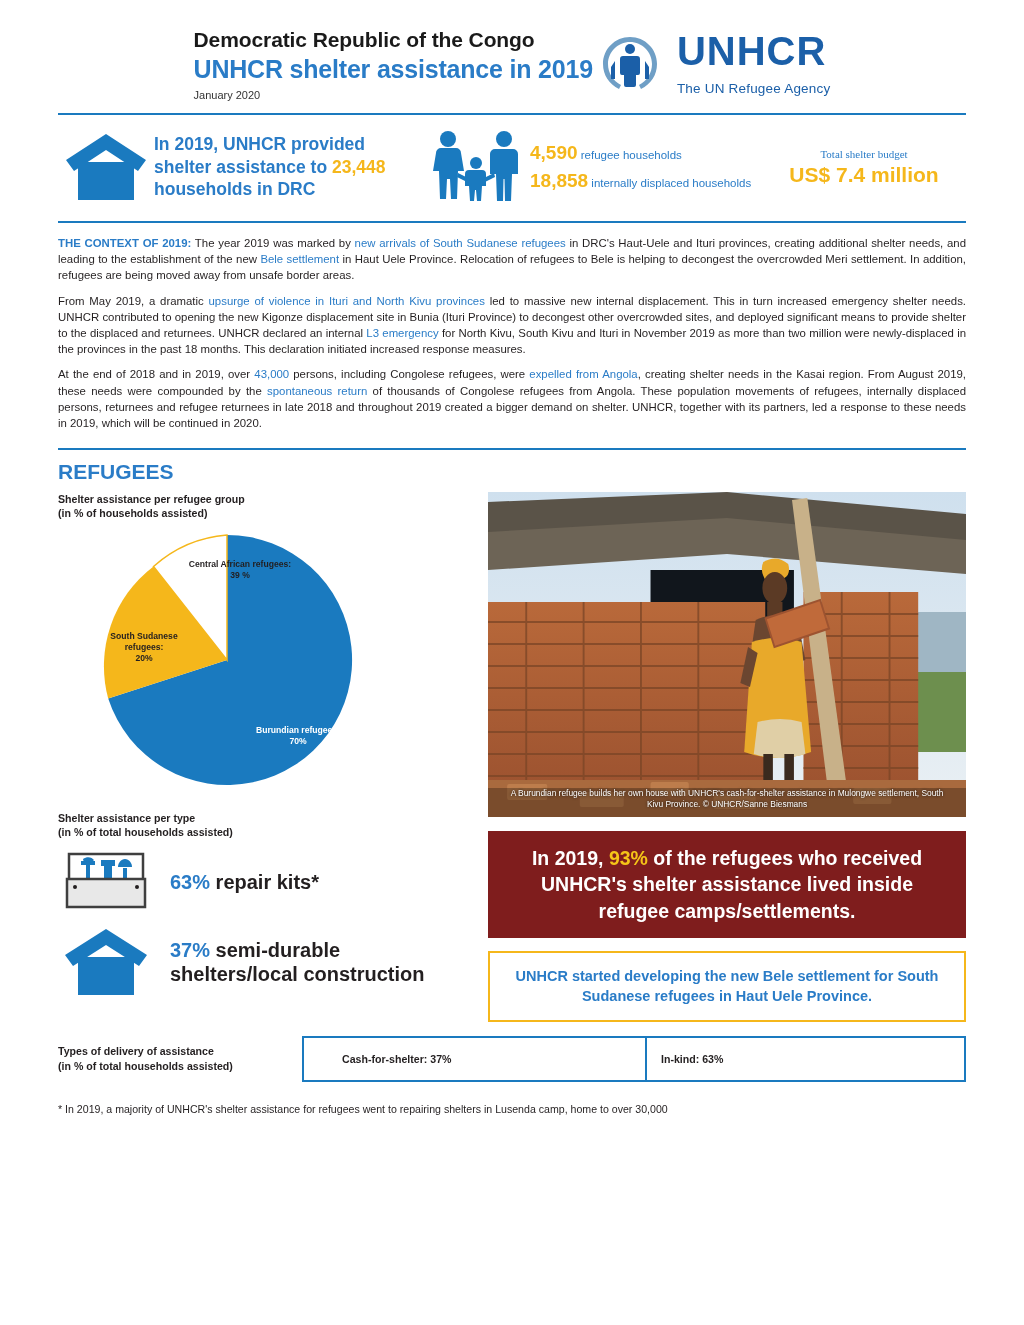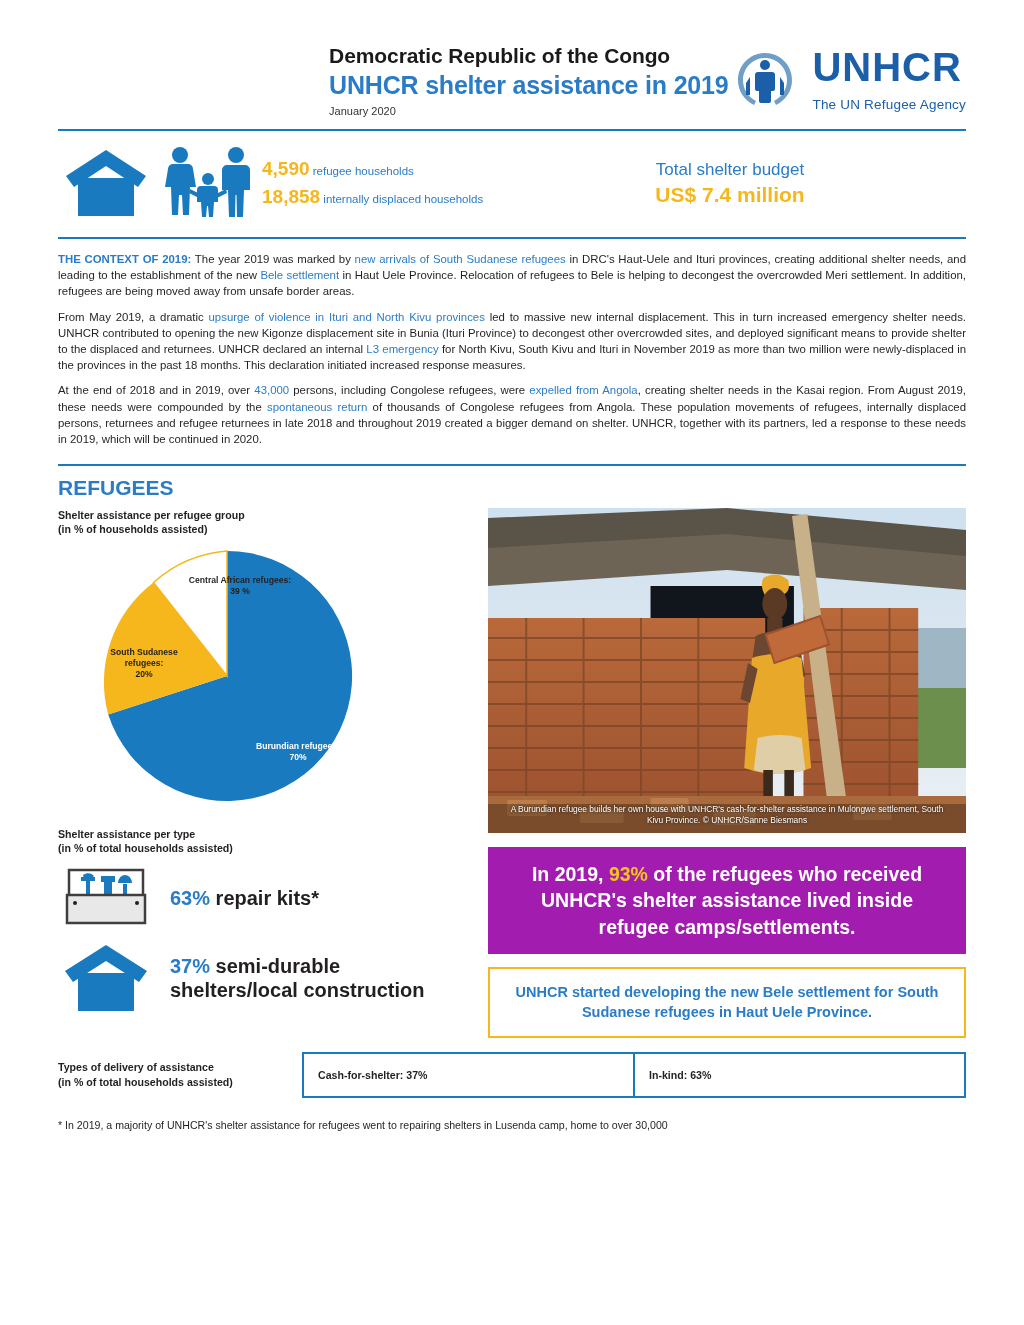--- a/index.html
+++ b/index.html
@@ -7,42 +7,42 @@
     width: 1024px; height: 1325px;
     background: #ffffff;
     font-family: "Liberation Sans", sans-serif;
     color: #231f20;
     position: relative;
     overflow: hidden;
   }
   .page { padding: 0 58px; position: relative; height: 100%; }
 
   
-  .header { display: flex; justify-content: flex-end; align-items: flex-start; padding-top: 44px; }
+  .header { display: flex; justify-content: center; align-items: flex-start; padding-top: 28px; }
   .h-country { font-size: 21px; font-weight: bold; color: #1a1a1a; letter-spacing: -0.1px; }
   .h-title { font-size: 25px; font-weight: bold; color: #2a7cc7; margin-top: 3px; letter-spacing: -0.2px; }
   .h-date { font-size: 11px; color: #333; margin-top: 5px; }
   .logo { display: flex; align-items: center; gap: 10px; padding-top: 4px; }
   .logo-text { display: flex; flex-direction: column; }
   .logo-unhcr { font-size: 40px; font-weight: bold; color: #1b5fa8; letter-spacing: 1px; line-height: 0.95; }
   .logo-sub { font-size: 13.5px; color: #1b5fa8; letter-spacing: 0.2px; margin-top: 11px; }
 
   .rule { border-top: 2.5px solid #1a7abf; margin-top: 12px; }
   .rule-thin { border-top: 2px solid #1a7abf; }
 
   
   .band { display: flex; align-items: center; padding: 14px 0 16px 0; }
   .band-house { width: 96px; flex: none; display:flex; justify-content:center; }
   .band-stmt { font-size: 17.5px; font-weight: bold; color: #2a7cc7; line-height: 1.28; width: 268px; }
   .gold { color: #f5b71b; }
   .band-family { width: 108px; flex: none; display: flex; justify-content: center; align-items: center; }
   .band-hh { width: 232px; font-size: 11.5px; color: #2a7cc7; line-height: 1.5; }
   .band-hh .big { font-size: 19px; font-weight: bold; color: #f5b71b; }
   .band-budget { flex: 1; text-align: center; }
-  .band-budget .lbl { font-size: 17px; color: #2a7cc7; }
+  .band-budget .lbl { font-size: 11px; color: #2a7cc7; font-family: Liberation Serif, serif; }
   .band-budget .amt { font-size: 21px; font-weight: bold; color: #f5b71b; margin-top: 3px; }
 
   
   .context { padding: 12px 0 8px 0; }
   .context p { font-size: 11.4px; line-height: 1.42; text-align: justify; margin-bottom: 9px; color: #231f20; }
   .ctx-lead { color: #2a7cc7; font-weight: bold; }
   .lnk { color: #2a7cc7; }
 
   
   .sec-title { font-size: 21px; font-weight: bold; color: #2a7cc7; margin: 10px 0 8px 0; }
@@ -69,36 +69,36 @@
   
   .photo { position: relative; width: 100%; height: 325px; overflow: hidden; background: #4d7c0f; }
   .photo svg { display: block; width: 100%; height: 100%; }
   .photo-cap {
     position: absolute; bottom: 6px; left: 0; right: 0;
     font-size: 8.4px; color: #ffffff; text-align: center; line-height: 1.4;
     text-shadow: 0 0 3px rgba(0,0,0,.85); padding: 0 16px;
   }
 
   .blue-box {
-    background: #a21caf; color: #ffffff; text-align: center;
+    background: #7f1d1d; color: #ffffff; text-align: center;
     font-size: 19.5px; font-weight: bold; line-height: 1.35;
     padding: 14px 24px; margin-top: 14px;
   }
   .blue-box .pct { color: #f5c518; }
 
   .gold-box {
     border: 2px solid #f5b71b; color: #2a7cc7; text-align: center;
     font-size: 14.5px; font-weight: bold; line-height: 1.4;
     padding: 13px 20px; margin-top: 13px;
   }
 
   
   .delivery { display: flex; align-items: center; margin-top: 14px; gap: 36px; }
   .del-cap { width: 208px; font-size: 10.6px; font-weight: bold; line-height: 1.35; flex: none; }
-  .del-table { flex: 1; display: flex; border: 2px solid #1a7abf; height: 46px; }
+  .del-table { flex: 1; display: flex; border: 2px solid #1a7abf; height: 46px; padding-left: 24px; }
   .del-cell { flex: 1; display: flex; align-items: center; padding: 0 14px; font-size: 10.6px; font-weight: bold; color: #231f20; }
   .del-cell + .del-cell { border-left: 2px solid #1a7abf; }
 
   .footnote { font-size: 10.6px; color: #231f20; margin-top: 20px; line-height: 1.4; }
 </style>
 </head>
 <body>
 
 <div class="page">
 
@@ -128,20 +128,23 @@
   </div>
 
   <div class="rule"></div>
 
   <div class="band">
     <div class="band-house">
       <svg width="84" height="74" viewBox="0 0 84 74">
         <path d="M42 4 L82 30 L74 41 L42 20 L10 41 L2 30 Z" fill="#1a7abf"></path>
         <rect x="14" y="32" width="56" height="38" fill="#1a7abf"></rect>
       </svg>
+    </div>
+    <div class="band-stmt">
+      <span>In 2019, UNHCR provided shelter assistance to </span><span class="gold">23,448</span><span> households in DRC</span>
     </div>
     <div class="band-family">
       <svg width="92" height="76" viewBox="0 0 92 76">
         <g fill="#1a7abf">
           <circle cx="18" cy="10" r="8"></circle>
           <path d="M10 19 h16 a5 5 0 0 1 5 5 l3 18 h-6 l-1 28 h-6 l-1 -20 h-3 l-1 20 h-6 l-1 -28 h-6 l3 -18 a5 5 0 0 1 5 -5 z"></path>
           <circle cx="46" cy="34" r="6"></circle>
           <path d="M40 41 h12 a4 4 0 0 1 4 4 v12 h-4 l-1 15 h-4 l-1 -11 h-1 l-1 11 h-4 l-1 -15 h-4 v-12 a4 4 0 0 1 4 -4 z"></path>
           <circle cx="74" cy="10" r="8"></circle>
           <path d="M65 20 h18 a5 5 0 0 1 5 5 v20 h-6 l-1 27 h-6 l-0.5 -22 h-1 l-0.5 22 h-6 l-1 -27 h-6 v-20 a5 5 0 0 1 5 -5 z"></path>

